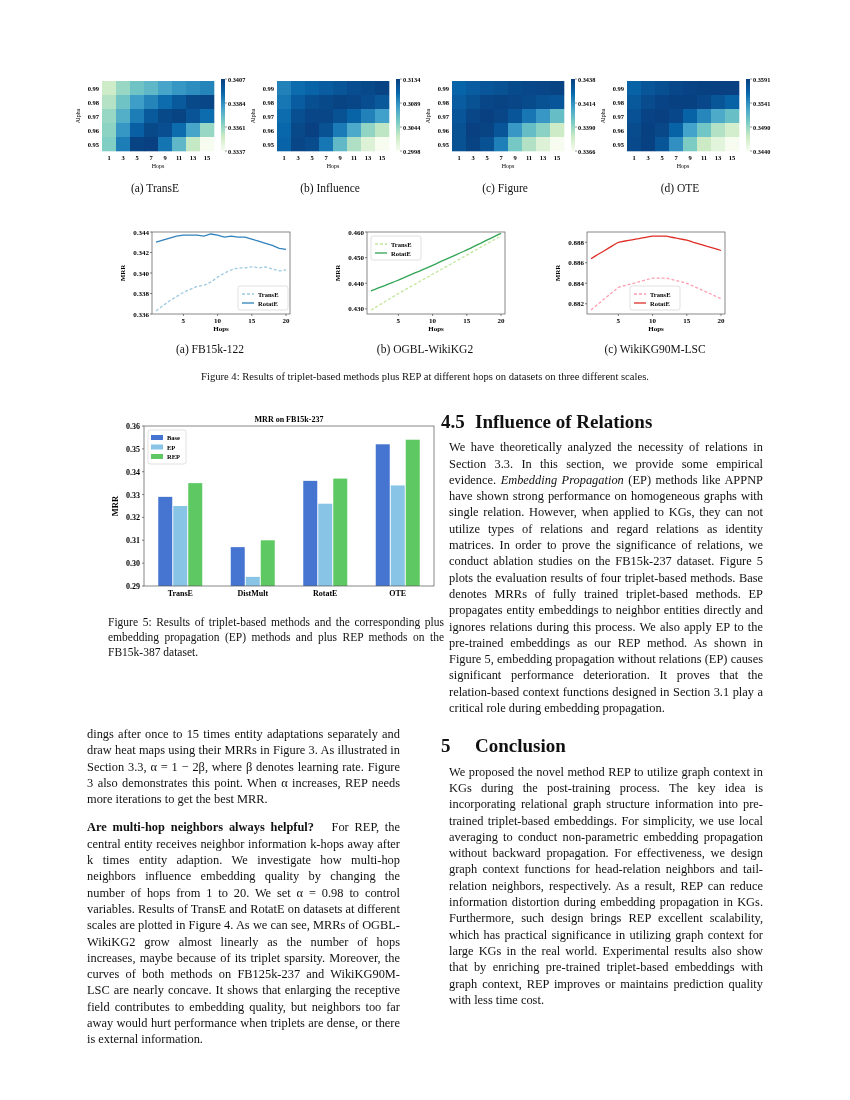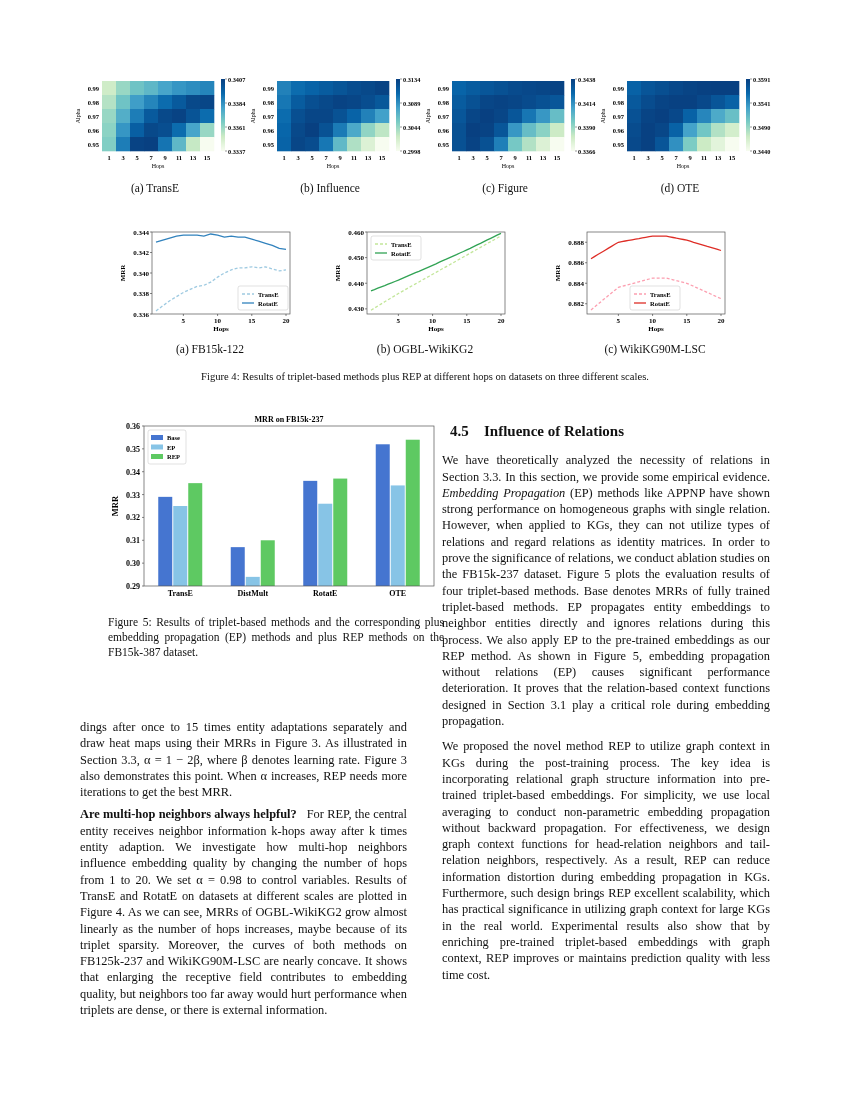--- a/index.html
+++ b/index.html
@@ -1,22 +1,22 @@
 <!DOCTYPE html>
 <html><head>
 <meta charset="utf-8">
 <style>
   html, body { margin:0; padding:0; background:#fff; }
   body { width:850px; height:1100px; position:relative; font-family:"Liberation Serif", serif; color:#111; overflow:hidden; }
   .abs { position:absolute; }
   .cap { font-size:11.5px; text-align:center; }
   .figcap { font-size:10.6px; text-align:center; }
   .col { position:absolute; font-size:12.4px; line-height:16.3px; text-align:justify; }
-  .col p { margin:5px;font-family:Liberation Serif, serif; }
-  h3 { font-family:"Liberation Serif", serif; font-size:15px; margin:13px; font-weight:bold; }
+  .col p { margin:12px;font-family:Liberation Serif, serif; }
+  h3 { font-family:"Liberation Serif", serif; font-size:19px; margin:4px; font-weight:bold; }
   h3 .num { display:inline-block; width:34px; }
   svg text { font-family:"Liberation Serif", serif; }
   .bold { font-weight:bold; }
   .it { font-style:italic; }
 </style>
 </head>
 <body>
 
 <div class="abs" style="left:0;top:6px;width:850px;height:220px;padding-left:16px;">
   <div id="heatmaps">
@@ -497,14 +497,15 @@
 </div>
 
 <div class="col" style="left:75px;top:714px;width:337px;">
   <p>dings after once to 15 times entity adaptations separately and draw heat maps using their MRRs in Figure 3. As illustrated in Section 3.3, α = 1 − 2β, where β denotes learning rate. Figure 3 also demonstrates this point. When α increases, REP needs more iterations to get the best MRR.</p>
   <p style="margin-top:6px;"><span class="bold">Are multi-hop neighbors always helpful?</span>&nbsp;&nbsp;&nbsp;<span>For REP, the central entity receives neighbor information k-hops away after k times entity adaption. We investigate how multi-hop neighbors influence embedding quality by changing the number of hops from 1 to 20. We set α = 0.98 to control variables. Results of TransE and RotatE on datasets at different scales are plotted in Figure 4. As we can see, MRRs of OGBL-WikiKG2 grow almost linearly as the number of hops increases, maybe because of its triplet sparsity. Moreover, the curves of both methods on FB125k-237 and WikiKG90M-LSC are nearly concave. It shows that enlarging the receptive field contributes to embedding quality, but neighbors too far away would hurt performance when triplets are dense, or there is external information.</span></p>
 </div>
 
 <div class="col" style="left:437px;top:410px;width:338px;">
   <h3><span class="num">4.5</span><span>Influence of Relations</span></h3>
   <p style="margin-top:9px;"><span>We have theoretically analyzed the necessity of relations in Section 3.3. In this section, we provide some empirical evidence.</span> <span class="it">Embedding Propagation</span> <span>(EP) methods like APPNP have shown strong performance on homogeneous graphs with single relation. However, when applied to KGs, they can not utilize types of relations and regard relations as identity matrices. In order to prove the significance of relations, we conduct ablation studies on the FB15k-237 dataset. Figure 5 plots the evaluation results of four triplet-based methods. Base denotes MRRs of fully trained triplet-based methods. EP propagates entity embeddings to neighbor entities directly and ignores relations during this process. We also apply EP to the pre-trained embeddings as our REP method. As shown in Figure 5, embedding propagation without relations (EP) causes significant performance deterioration. It proves that the relation-based context functions designed in Section 3.1 play a critical role during embedding propagation.</span></p>
+  <h3 style="margin-top:22px;"><span class="num">5</span><span>Conclusion</span></h3>
   <p style="margin-top:9px;">We proposed the novel method REP to utilize graph context in KGs during the post-training process. The key idea is incorporating relational graph structure information into pre-trained triplet-based embeddings. For simplicity, we use local averaging to conduct non-parametric embedding propagation without backward propagation. For effectiveness, we design graph context functions for head-relation neighbors and tail-relation neighbors, respectively. As a result, REP can reduce information distortion during embedding propagation in KGs. Furthermore, such design brings REP excellent scalability, which has practical significance in utilizing graph context for large KGs in the real world. Experimental results also show that by enriching pre-trained triplet-based embeddings with graph context, REP improves or maintains prediction quality with less time cost.</p>
 </div>
 
 </body></html>

